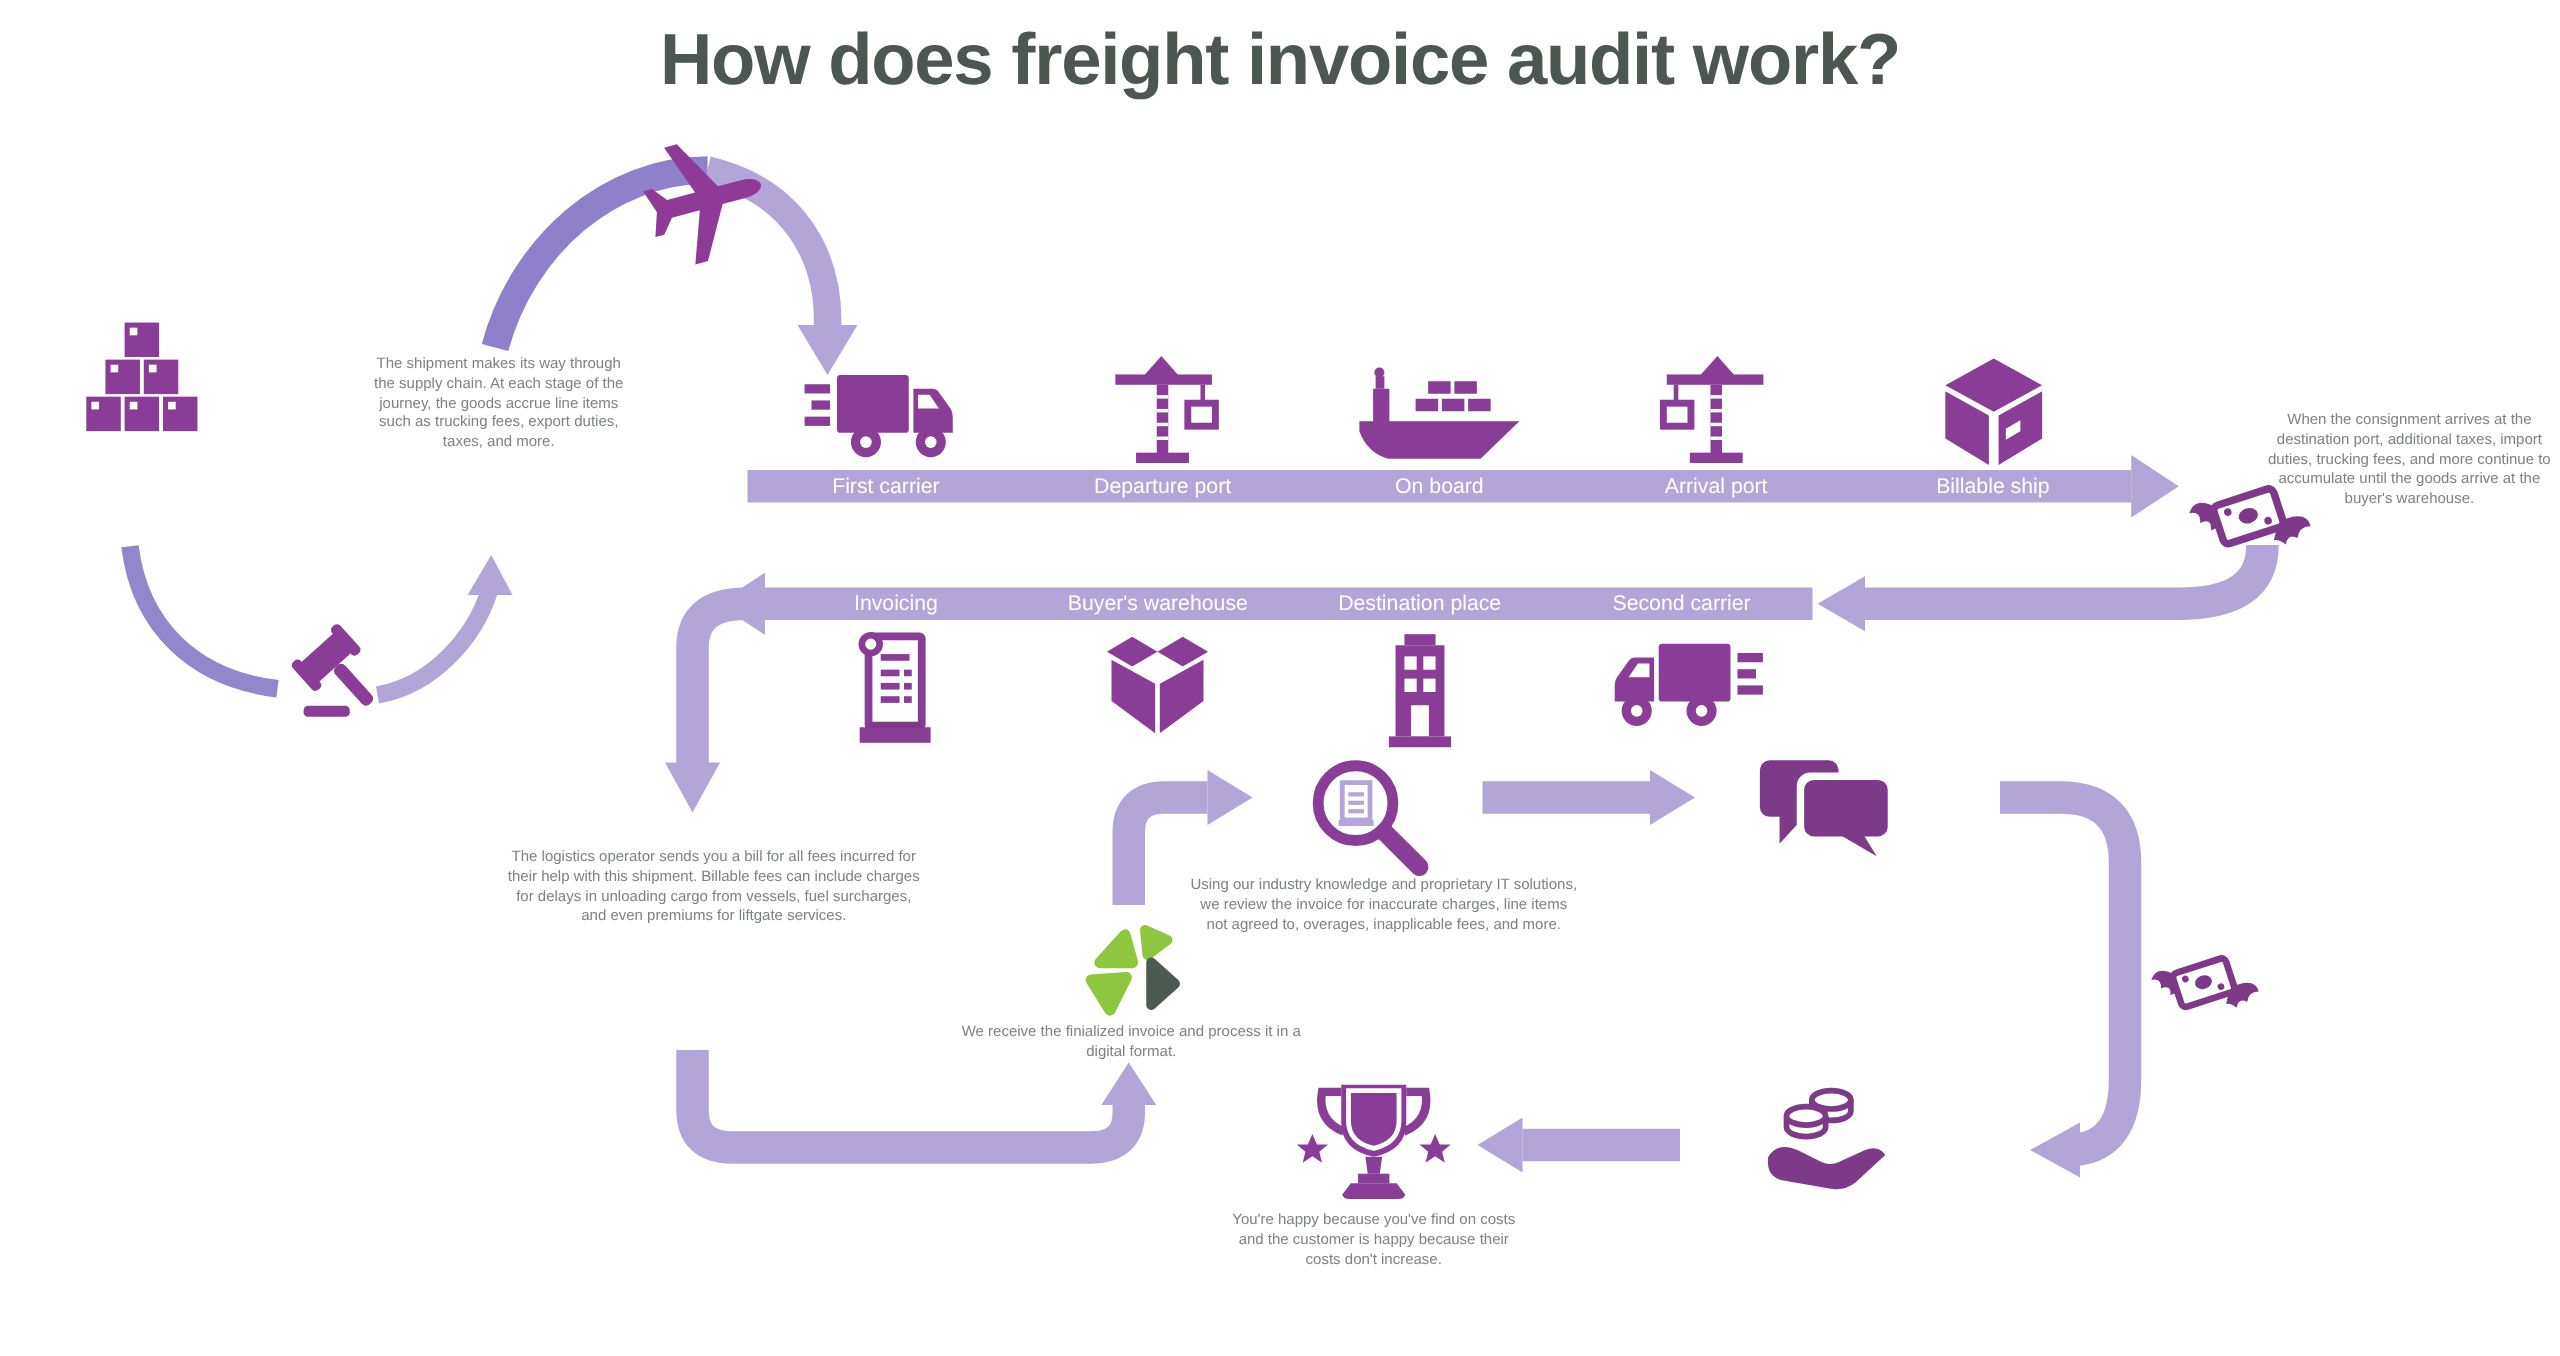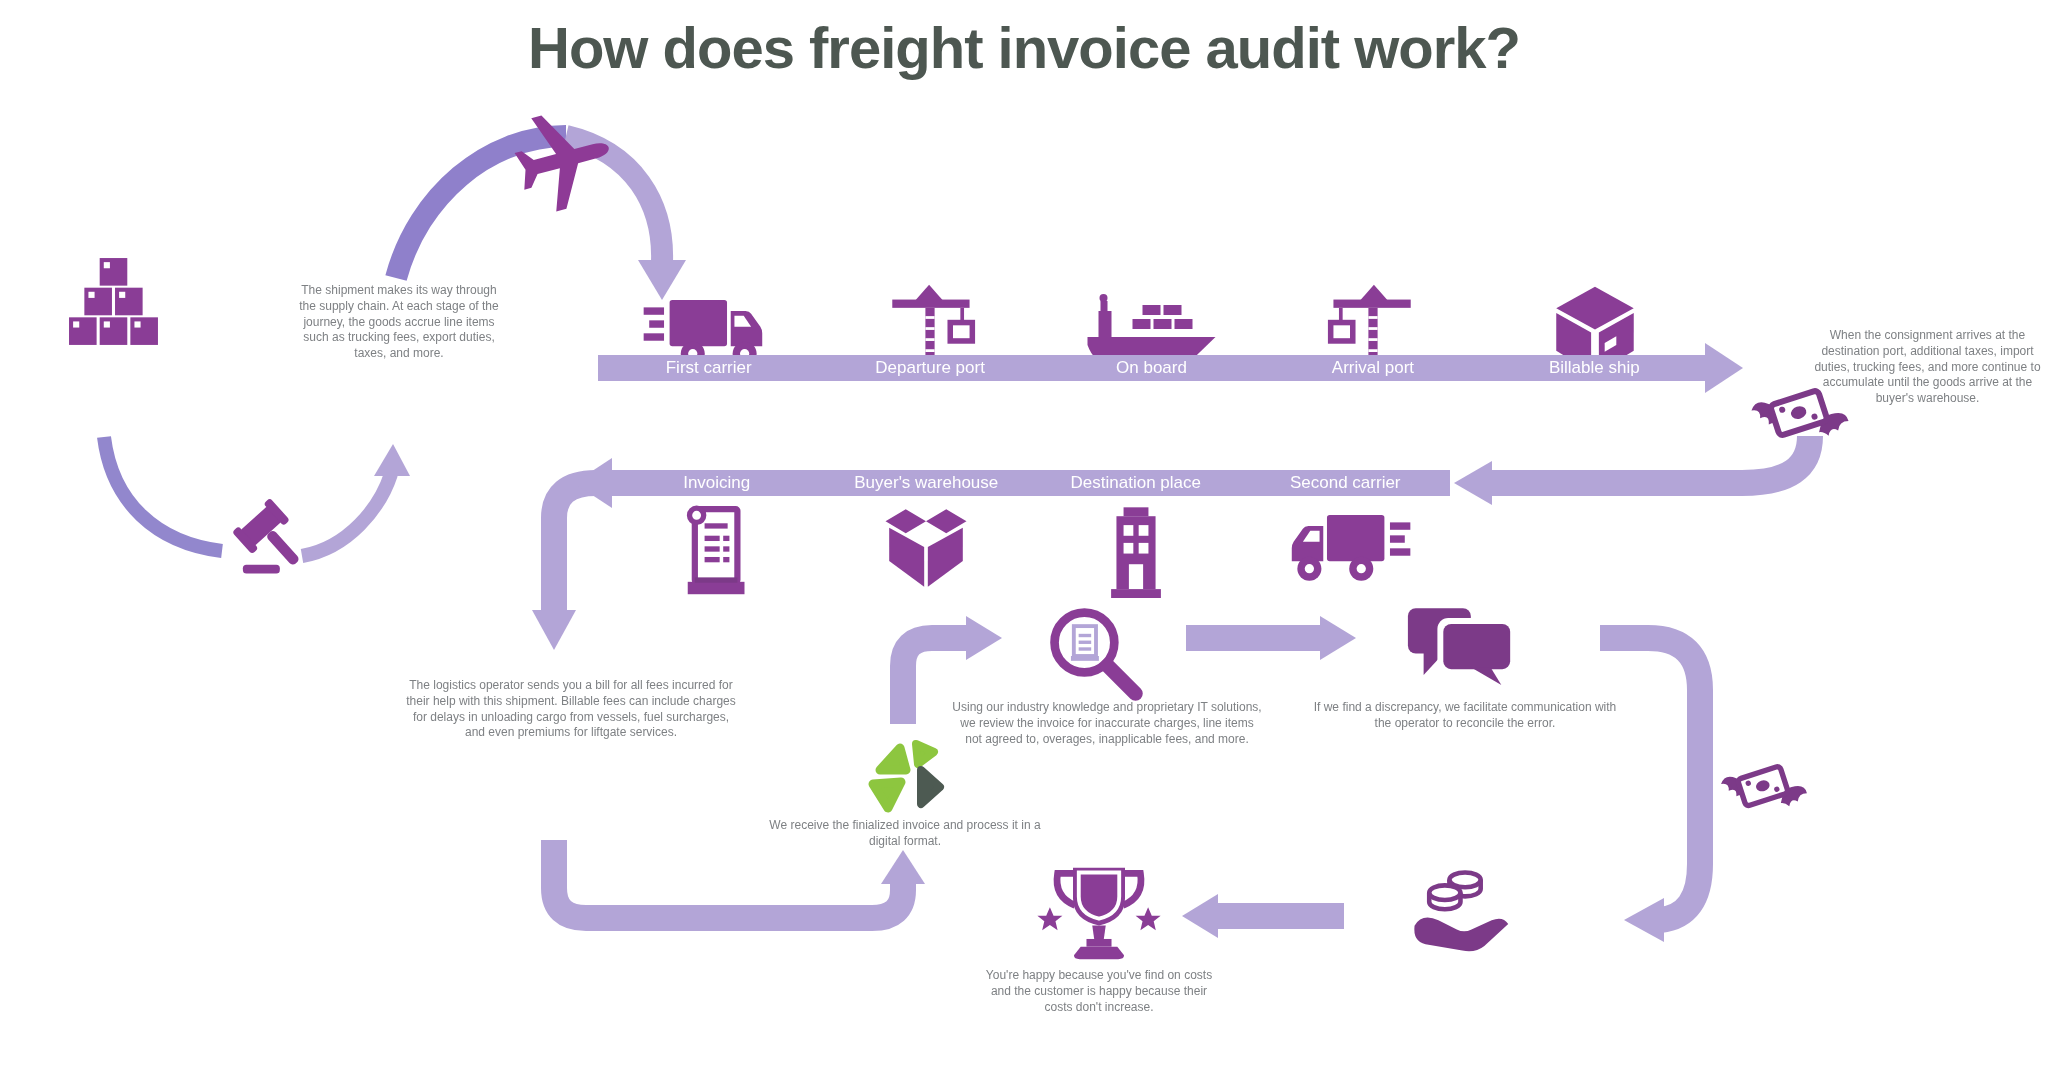--- a/index.html
+++ b/index.html
@@ -158,21 +158,21 @@
     </div>
     <div class="cell">
       <svg width="95" height="92" viewBox="0 0 95 95" fill="var(--purple)">
         <polygon points="48,4 88,26 48,48 8,26"></polygon>
         <polygon points="8,31 44,51 44,92 8,70"></polygon>
         <polygon points="88,31 52,51 52,92 88,70"></polygon>
         <polygon points="58,62 70,55 70,64 58,71" fill="#fff"></polygon>
       </svg>
     </div>
   </div>
-  <div class="bar bar-right" style="left:598px;top:355px;width:1107px">
+  <div class="bar bar-right" style="left:598px;top:376px;width:1107px">
     <span>First carrier</span>
     <span>Departure port</span>
     <span>On board</span>
     <span>Arrival port</span>
     <span>Billable ship</span>
   </div>
 
   <div class="abs" style="left:1748px;top:364px">
     <svg width="104" height="100" viewBox="0 0 120 100">
       <path d="M34 44 Q10 28 4 46 Q15 44 14 55 Q25 50 24 62 Q31 58 36 62 Z" fill="var(--purpleDark)"></path>
@@ -273,21 +273,20 @@
   <div class="abs" style="left:1402px;top:602px">
     <svg width="118" height="95" viewBox="0 0 120 96">
       <rect x="6" y="6" width="64" height="46" rx="8" fill="var(--purpleDark)"></rect>
       <polygon points="22,50 22,74 44,50" fill="var(--purpleDark)"></polygon>
       <rect x="36" y="16" width="80" height="58" rx="11" fill="#fff"></rect>
       <polygon points="86,62 108,92 62,62" fill="#fff"></polygon>
       <rect x="42" y="22" width="68" height="46" rx="8" fill="var(--purpleDark)"></rect>
       <polygon points="90,66 101,84 70,66" fill="var(--purpleDark)"></polygon>
     </svg>
   </div>
-  <div class="txt" style="left:1312px;top:700px;width:306px">If we find a discrepancy, we facilitate communication with the operator to reconcile the error.</div>
 
   <div class="abs" style="left:1718px;top:742px">
     <svg width="92" height="90" viewBox="0 0 120 100">
       <path d="M34 44 Q10 28 4 46 Q15 44 14 55 Q25 50 24 62 Q31 58 36 62 Z" fill="var(--purpleDark)"></path>
       <path d="M86 54 Q112 42 116 58 Q105 58 104 69 Q95 64 93 75 Q87 70 82 71 Z" fill="var(--purpleDark)"></path>
       <g transform="rotate(-18 60 50)">
         <rect x="30" y="30" width="58" height="37" rx="5" fill="#fff" stroke="var(--purpleDark)" stroke-width="7"></rect>
         <ellipse cx="59" cy="48" rx="9" ry="7" fill="var(--purpleDark)"></ellipse>
         <circle cx="42" cy="39" r="3.5" fill="var(--purpleDark)"></circle>
         <circle cx="75" cy="58" r="3.5" fill="var(--purpleDark)"></circle>

